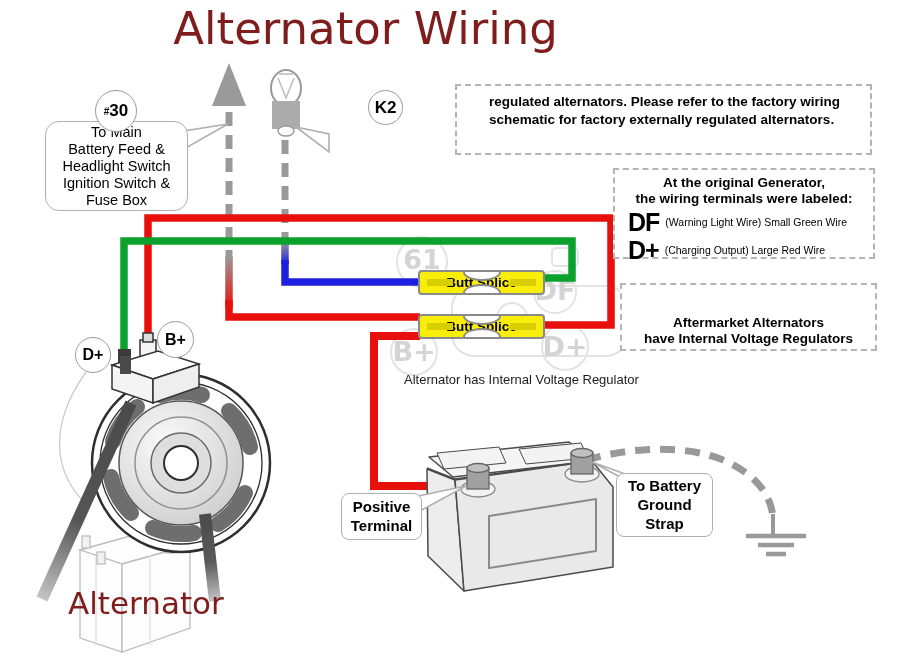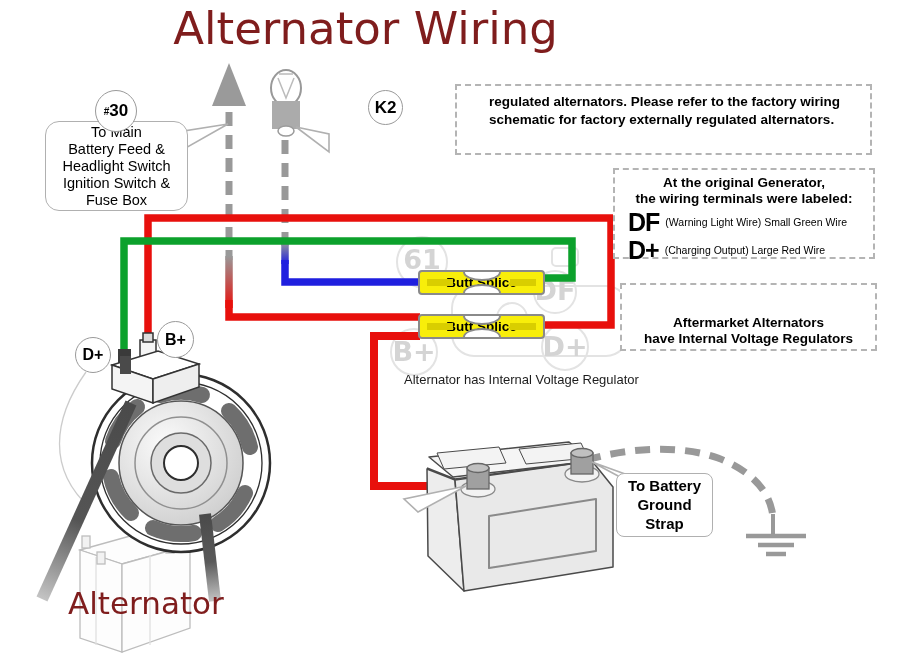--- a/index.html
+++ b/index.html
@@ -231,20 +231,24 @@
   <i class="stripe l"></i>
   <span>Butt Splice</span>
   <i class="stripe r"></i>
 </div>
 
 <div id="regnote" class="abs">Alternator has Internal Voltage Regulator</div>
 
 <div class="abs badge" style="left:75px;top:337px;width:34px;height:34px;font-size:16px;">D+</div>
 <div class="abs badge" style="left:157px;top:321px;width:35px;height:35px;font-size:16px;">B+</div>
 
+<div class="abs bubble bold" style="left:341px;top:493px;width:81px;height:47px;padding-top:3px;">
+  <span>Positive</span>
+  <span>Terminal</span>
+</div>
 
 <div class="abs bubble bold" style="left:616px;top:473px;width:97px;height:64px;padding-top:2px;">
   <span>To Battery</span>
   <span>Ground</span>
   <span>Strap</span>
 </div>
 
 <div id="alt-label" class="abs">Alternator</div>
 
 </div>

